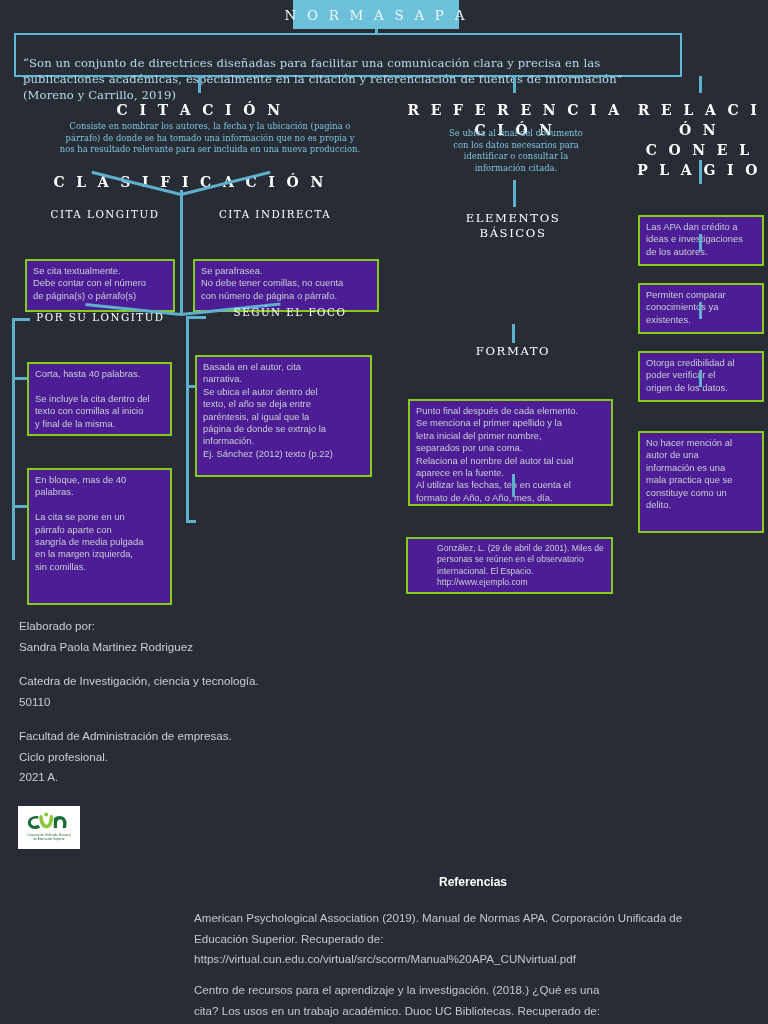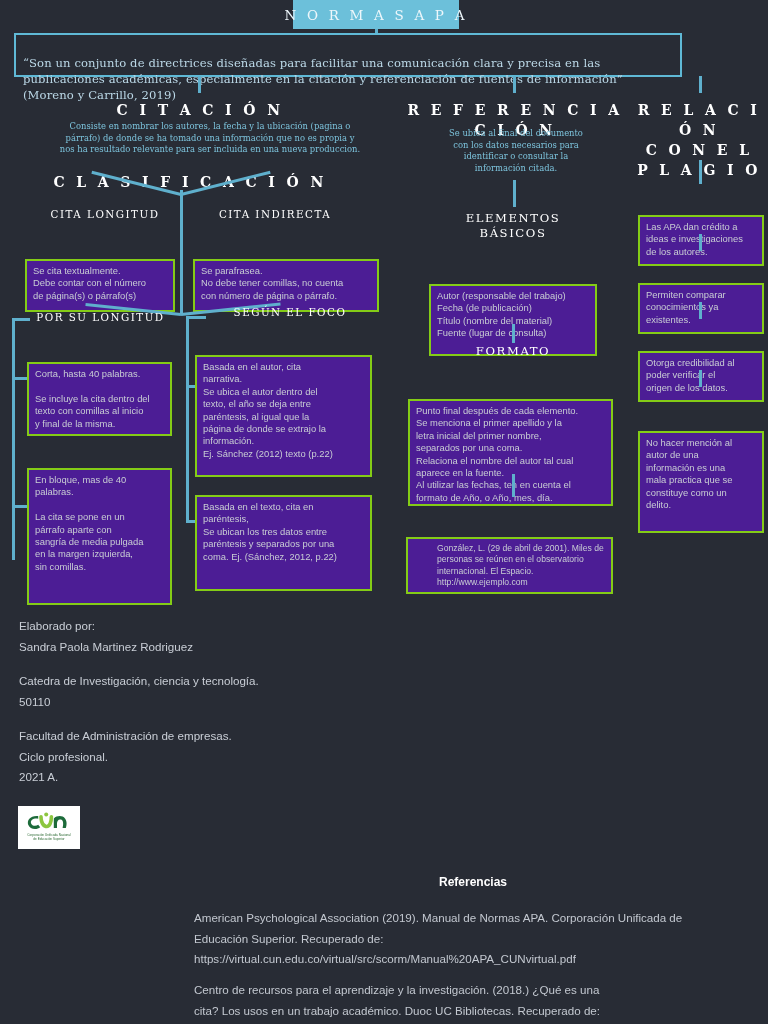--- a/index.html
+++ b/index.html
@@ -177,39 +177,30 @@
   <div class="abs hline" style="left:186px;top:520px;width:10px;"></div>
 
   <div class="abs cbox" style="left:195px;top:323px;width:177px;height:122px;">Basada en el autor, cita
 narrativa.
 Se ubica el autor dentro del
 texto, el año se deja entre
 paréntesis, al igual que la
 página de donde se extrajo la
 información.
 Ej. Sánchez (2012) texto (p.22)</div>
-  <div class="abs cbox" style="left:195px;top:463px;width:177px;height:96px;">Basada en el texto, cita en
-paréntesis,
-Se ubican los tres datos entre
-paréntesis y separados por una
-coma. Ej. (Sánchez, 2012, p.22)</div>
 
   <div class="abs col-head" style="left:400px;top:100px;width:230px;">R E F E R E N C I A C I Ó N</div>
   <div class="abs sub-blue" style="left:405px;top:128px;width:222px;">Se ubica al final del documento
 con los datos necesarios para
 identificar o consultar la
 información citada.</div>
 
   <div class="abs vline" style="left:513px;top:180px;height:27px;"></div>
   <div class="abs mid-head" style="left:423px;top:211px;width:180px;">ELEMENTOS
 BÁSICOS</div>
-  <div class="abs cbox" style="left:429px;top:252px;width:168px;height:72px;">Autor (responsable del trabajo)
-Fecha (de publicación)
-Título (nombre del material)
-Fuente (lugar de consulta)</div>
 
   <div class="abs vline" style="left:512px;top:324px;height:19px;"></div>
   <div class="abs mid-head" style="left:423px;top:344px;width:180px;">FORMATO</div>
 
   <div class="abs cbox" style="left:408px;top:367px;width:205px;height:107px;">Punto final después de cada elemento.
 Se menciona el primer apellido y la
 letra inicial del primer nombre,
 separados por una coma.
 Relaciona el nombre del autor tal cual
 aparece en la fuente.

